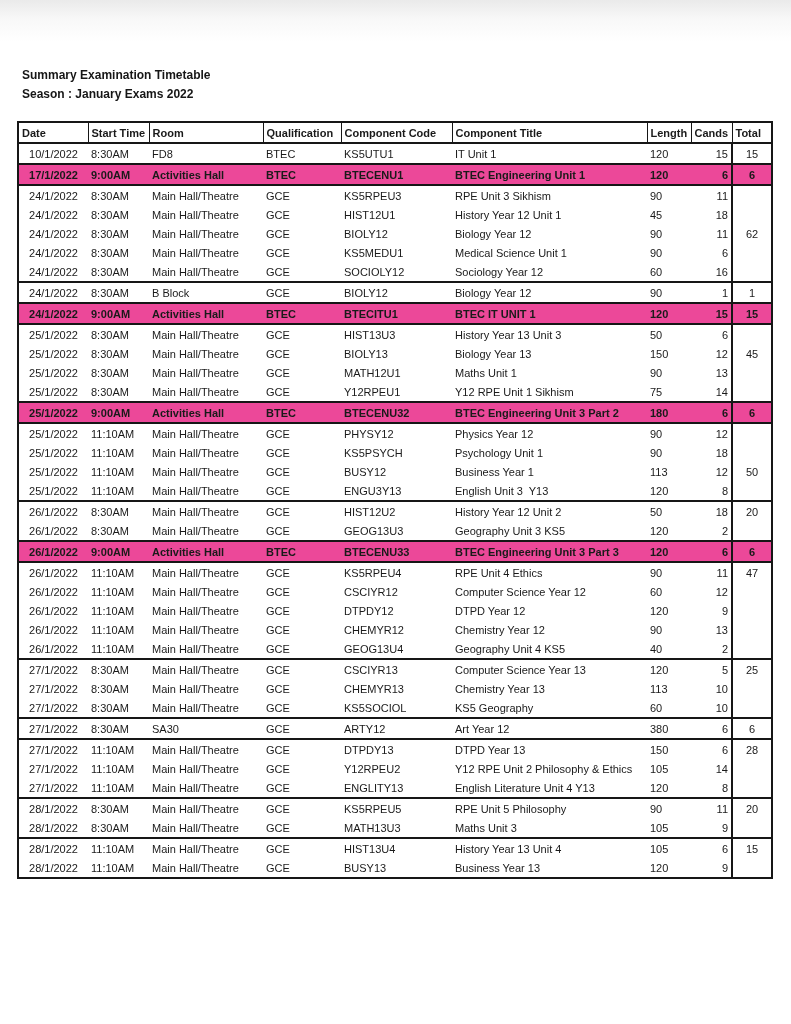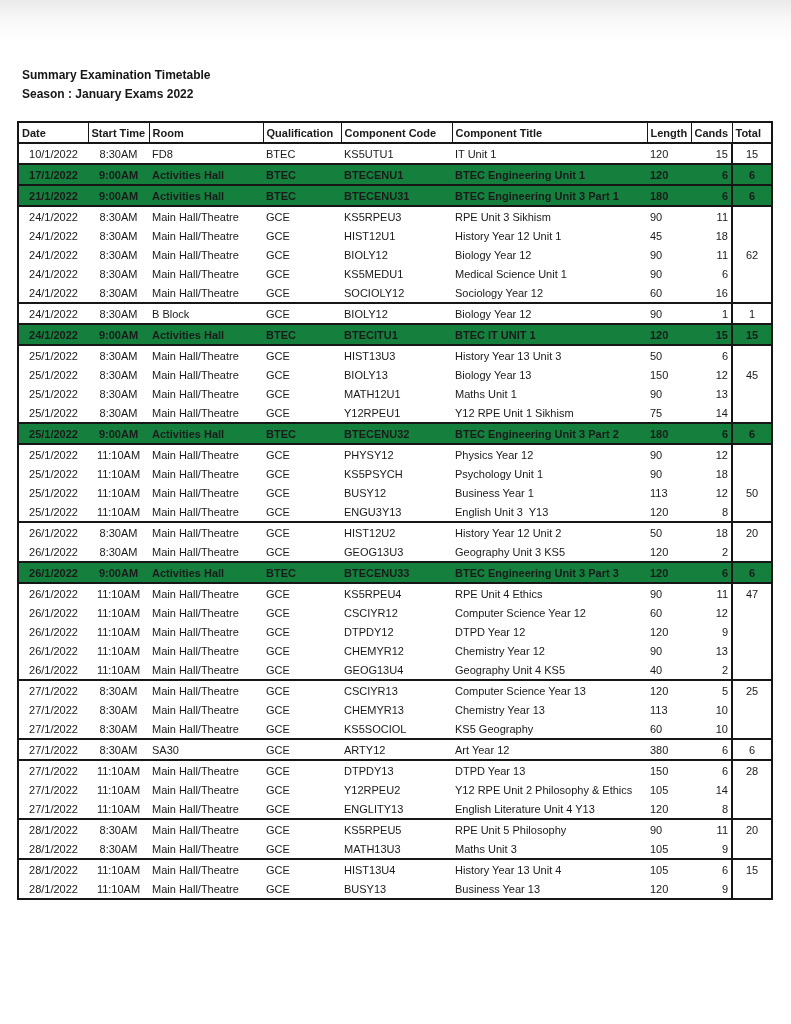--- a/index.html
+++ b/index.html
@@ -40,23 +40,23 @@
     overflow:hidden;
   }
   table.timetable td{
     padding:0 3px;
     height:19px;
     white-space:pre;
     overflow:hidden;
     vertical-align:middle;
   }
   tr.group-start td{border-top:2px solid #161616;}
-  tr.pink td{background:#15803d;font-weight:bold;}
+  tr.pink td{background:#ec4899;font-weight:bold;}
   .c-date{text-align:center;padding-right:9px;}
-  .c-time{text-align:center;}
+  .c-time{}
   .c-room,.c-qual,.c-code,.c-title{text-align:left;padding-left:5px;}
   .c-len{padding-right:7px;}
   .c-cands{text-align:right;padding-right:4px;}
   .c-total{text-align:center;border-left:2px solid #161616;}
 </style>
 </head>
 <body>
 
 <div class="top-shade"></div>
 
@@ -106,31 +106,20 @@
         <td class="c-date">17/1/2022</td>
         <td class="c-time">9:00AM</td>
         <td class="c-room">Activities Hall</td>
         <td class="c-qual">BTEC</td>
         <td class="c-code">BTECENU1</td>
         <td class="c-title">BTEC Engineering Unit 1</td>
         <td class="c-len">120</td>
         <td class="c-cands">6</td>
         <td class="c-total">6</td>
       </tr>
-      <tr class="pink group-start">
-        <td class="c-date">21/1/2022</td>
-        <td class="c-time">9:00AM</td>
-        <td class="c-room">Activities Hall</td>
-        <td class="c-qual">BTEC</td>
-        <td class="c-code">BTECENU31</td>
-        <td class="c-title">BTEC Engineering Unit 3 Part 1</td>
-        <td class="c-len">180</td>
-        <td class="c-cands">6</td>
-        <td class="c-total">6</td>
-      </tr>
       <tr class="group-start">
         <td class="c-date">24/1/2022</td>
         <td class="c-time">8:30AM</td>
         <td class="c-room">Main Hall/Theatre</td>
         <td class="c-qual">GCE</td>
         <td class="c-code">KS5RPEU3</td>
         <td class="c-title">RPE Unit 3 Sikhism</td>
         <td class="c-len">90</td>
         <td class="c-cands">11</td>
         <td class="c-total"></td>

